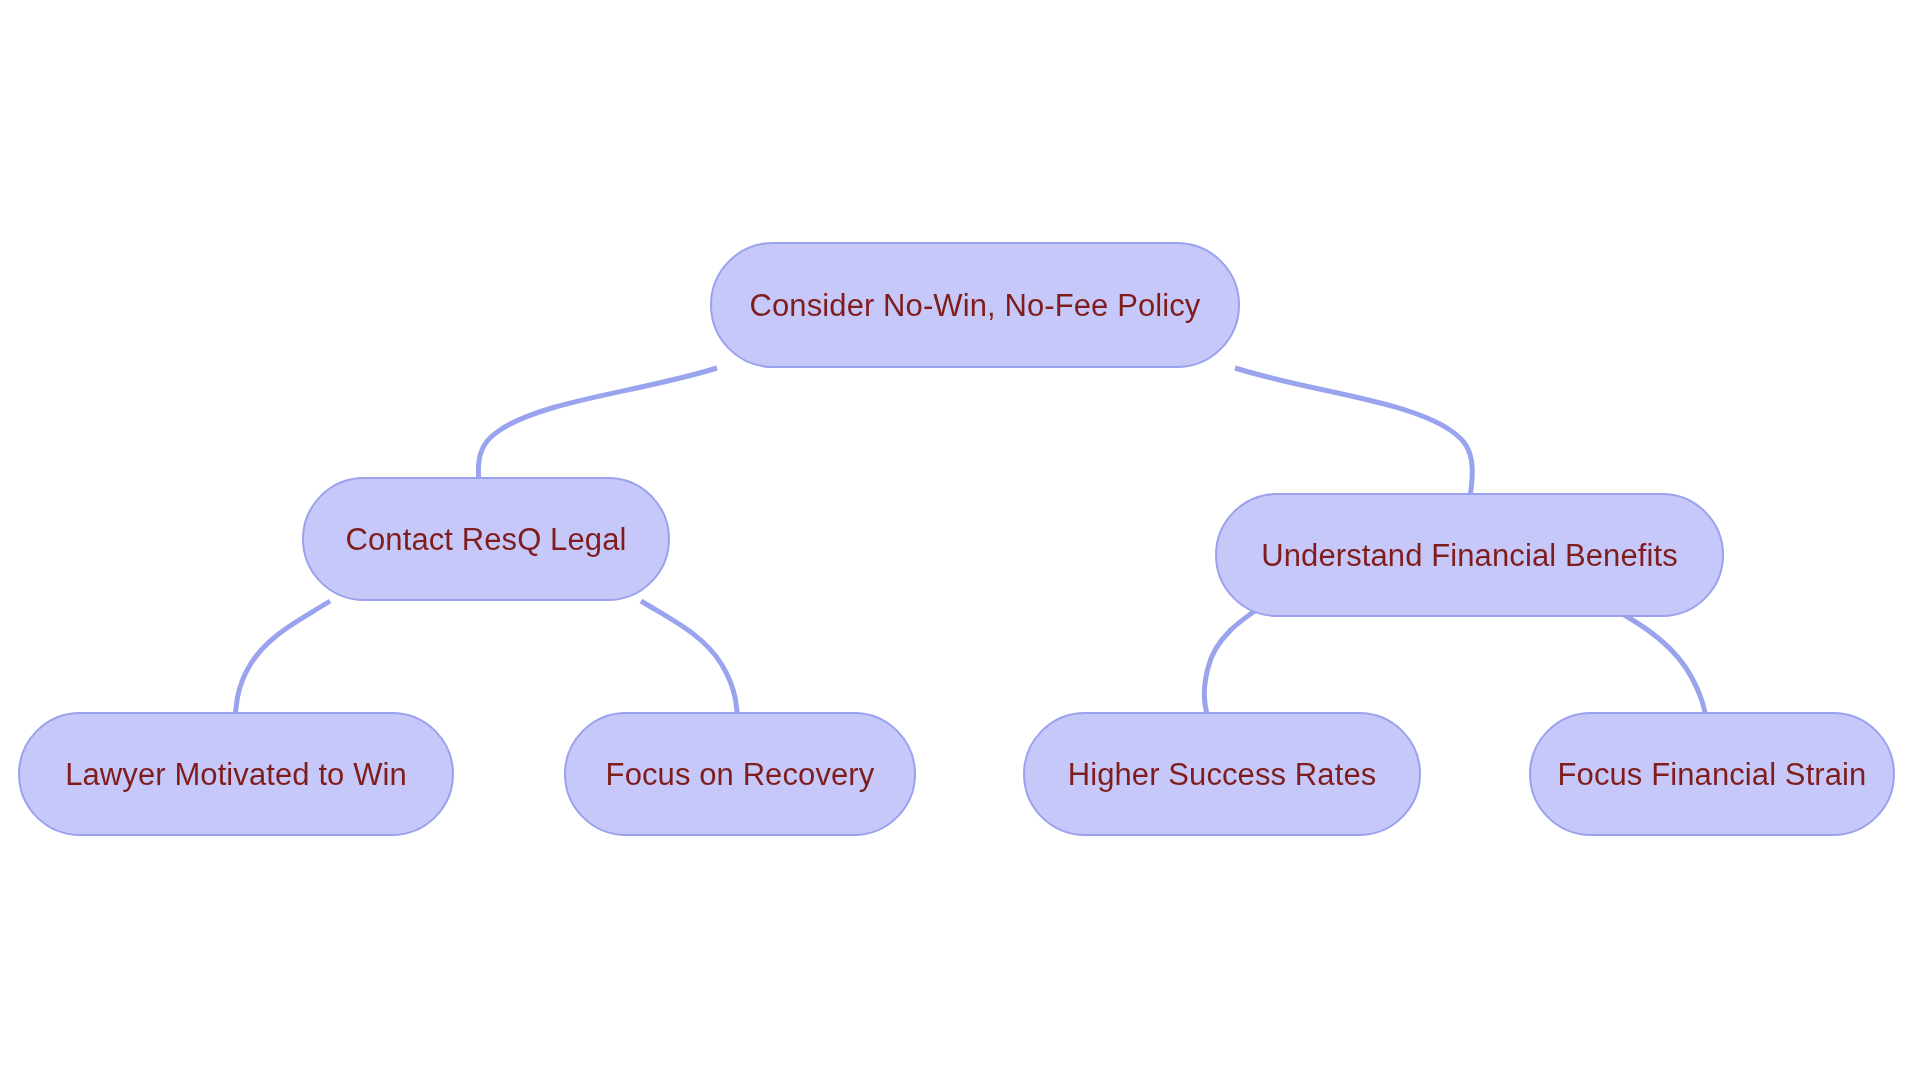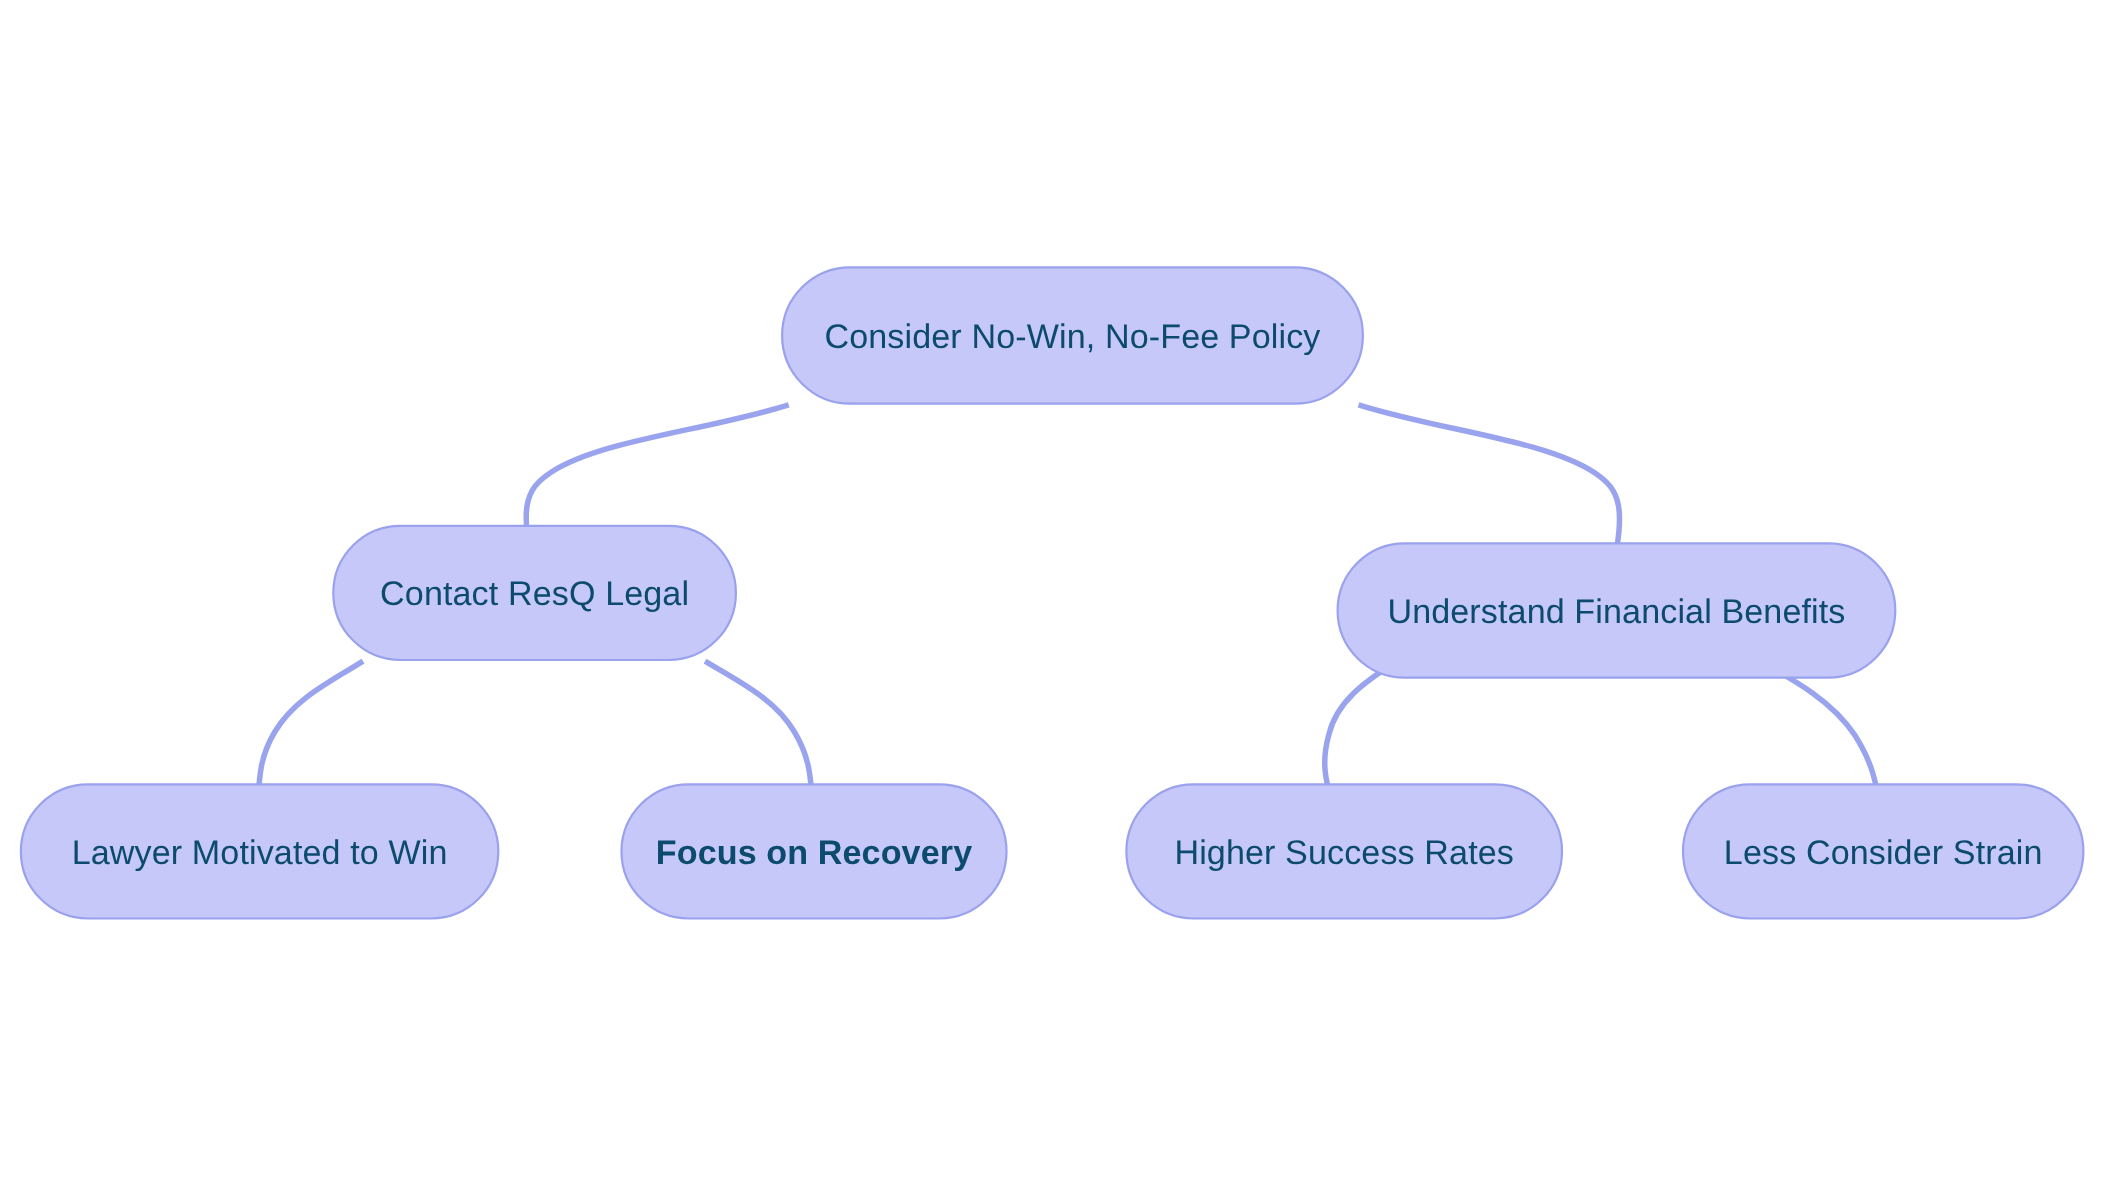--- a/index.html
+++ b/index.html
@@ -38,21 +38,21 @@
     border: 2px solid #9aa2ee;
     border-radius: 999px;
     color: #2b2ccc;
     font-size: 31px;
     font-weight: 400;
     letter-spacing: 0.1px;
     white-space: nowrap;
     line-height: 1;
   }
   .node-label {
-    color: #0c4a6e;
+    color: #7f1d1d;
     pointer-events: none;
   }
 </style>
 </head>
 <body>
 
 <div id="canvas">
 
   <svg id="edge-layer" viewBox="0 0 1920 1083" width="1920" height="1083" xmlns="http://www.w3.org/2000/svg">
     <defs>
@@ -83,25 +83,25 @@
   </div>
 
   <div class="node" style="left:1215px; top:477px; width:509px; height:124px;margin-top:16px;">
     <span class="node-label">Understand Financial Benefits</span>
   </div>
 
   <div class="node" style="left:18px; top:712px; width:436px; height:124px;text-align:center;">
     <span class="node-label">Lawyer Motivated to Win</span>
   </div>
 
-  <div class="node" style="left:564px; top:712px; width:352px; height:124px;font-weight:bold;">
+  <div class="node" style="left:564px; top:712px; width:352px; height:124px;">
     <span class="node-label">Focus on Recovery</span>
   </div>
 
   <div class="node" style="left:1023px; top:712px; width:398px; height:124px;">
     <span class="node-label">Higher Success Rates</span>
   </div>
 
   <div class="node" style="left:1529px; top:712px; width:366px; height:124px;">
-    <span class="node-label">Less Consider Strain</span>
+    <span class="node-label">Focus Financial Strain</span>
   </div>
 
 </div>
 
 </body></html>

